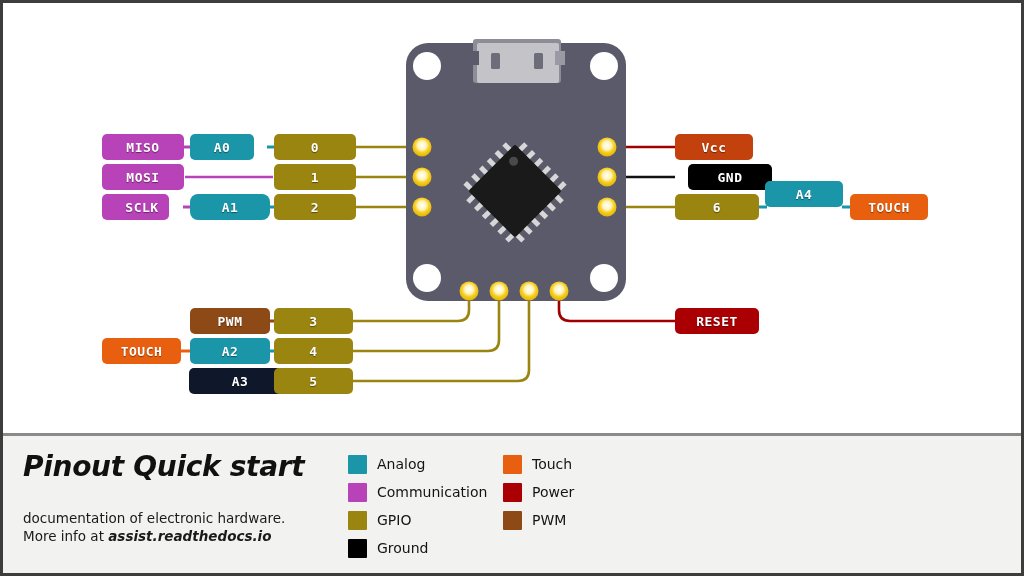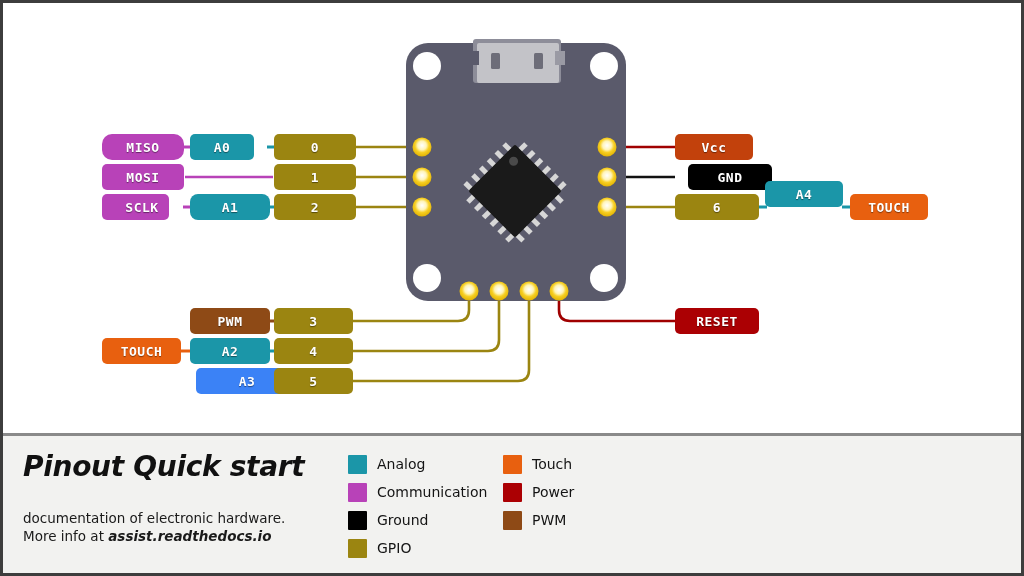--- a/index.html
+++ b/index.html
@@ -172,21 +172,21 @@
           <circle cx="604" cy="174" r="9.5" fill="url(#padGrad)"></circle>
           <circle cx="604" cy="204" r="9.5" fill="url(#padGrad)"></circle>
           <circle cx="466" cy="288" r="9.5" fill="url(#padGrad)"></circle>
           <circle cx="496" cy="288" r="9.5" fill="url(#padGrad)"></circle>
           <circle cx="526" cy="288" r="9.5" fill="url(#padGrad)"></circle>
           <circle cx="556" cy="288" r="9.5" fill="url(#padGrad)"></circle>
         </g>
       </g>
     </svg>
 
-    <div class="lbl mono" style="left:99px;top:131px;width:82px;background:#b842b8;border-radius:10px;">MISO</div>
+    <div class="lbl mono" style="left:99px;top:131px;width:82px;background:#b842b8;">MISO</div>
     <div class="lbl mono" style="left:187px;top:131px;width:64px;background:#1b96a8;">A0</div>
     <div class="lbl mono" style="left:271px;top:131px;width:82px;background:#9b8511;">0</div>
 
     <div class="lbl mono" style="left:99px;top:161px;width:82px;background:#b842b8;">MOSI</div>
     <div class="lbl mono" style="left:271px;top:161px;width:82px;background:#9b8511;">1</div>
 
     <div class="lbl mono" style="left:99px;top:191px;width:67px;background:#b842b8;padding-left:13px;">SCLK</div>
     <div class="lbl mono" style="left:187px;top:191px;width:80px;background:#1b96a8;border-radius:8px;">A1</div>
     <div class="lbl mono" style="left:271px;top:191px;width:82px;background:#9b8511;">2</div>
 
@@ -196,21 +196,21 @@
     <div class="lbl mono" style="left:762px;top:178px;width:78px;background:#1b96a8;">A4</div>
     <div class="lbl mono" style="left:847px;top:191px;width:78px;background:#e8600f;">TOUCH</div>
 
     <div class="lbl mono" style="left:187px;top:305px;width:80px;background:#8e4a16;">PWM</div>
     <div class="lbl mono" style="left:271px;top:305px;width:79px;background:#9b8511;">3</div>
 
     <div class="lbl mono" style="left:99px;top:335px;width:79px;background:#e8600f;">TOUCH</div>
     <div class="lbl mono" style="left:187px;top:335px;width:80px;background:#1b96a8;">A2</div>
     <div class="lbl mono" style="left:271px;top:335px;width:79px;background:#9b8511;">4</div>
 
-    <div class="lbl mono" style="left:193px;top:365px;width:102px;background:#3b82f6;">A3</div>
+    <div class="lbl mono" style="left:186px;top:365px;width:102px;background:#0f172a;">A3</div>
     <div class="lbl mono" style="left:271px;top:365px;width:79px;background:#9b8511;">5</div>
 
     <div class="lbl mono" style="left:672px;top:305px;width:84px;background:#ab0003;">RESET</div>
   </div>
 
   <div id="footer">
 
     <div id="title">Pinout Quick start</div>
 
     <div id="desc">
@@ -222,27 +222,27 @@
     <div class="legend-col" id="legend-col-0">
       <div class="legend-item">
         <span class="legend-swatch" style="background:#1b96a8;"></span>
         <span class="legend-text">Analog</span>
       </div>
       <div class="legend-item">
         <span class="legend-swatch" style="background:#b842b8;"></span>
         <span class="legend-text">Communication</span>
       </div>
       <div class="legend-item">
+        <span class="legend-swatch" style="background:#9b8511;"></span>
+        <span class="legend-text">GPIO</span>
+      </div>
+      <div class="legend-item">
         <span class="legend-swatch" style="background:#000000;"></span>
         <span class="legend-text">Ground</span>
       </div>
-      <div class="legend-item">
-        <span class="legend-swatch" style="background:#9b8511;"></span>
-        <span class="legend-text">GPIO</span>
-      </div>
     </div>
 
     <div class="legend-col" id="legend-col-1">
       <div class="legend-item">
         <span class="legend-swatch" style="background:#e8600f;"></span>
         <span class="legend-text">Touch</span>
       </div>
       <div class="legend-item">
         <span class="legend-swatch" style="background:#ab0003;"></span>
         <span class="legend-text">Power</span>

